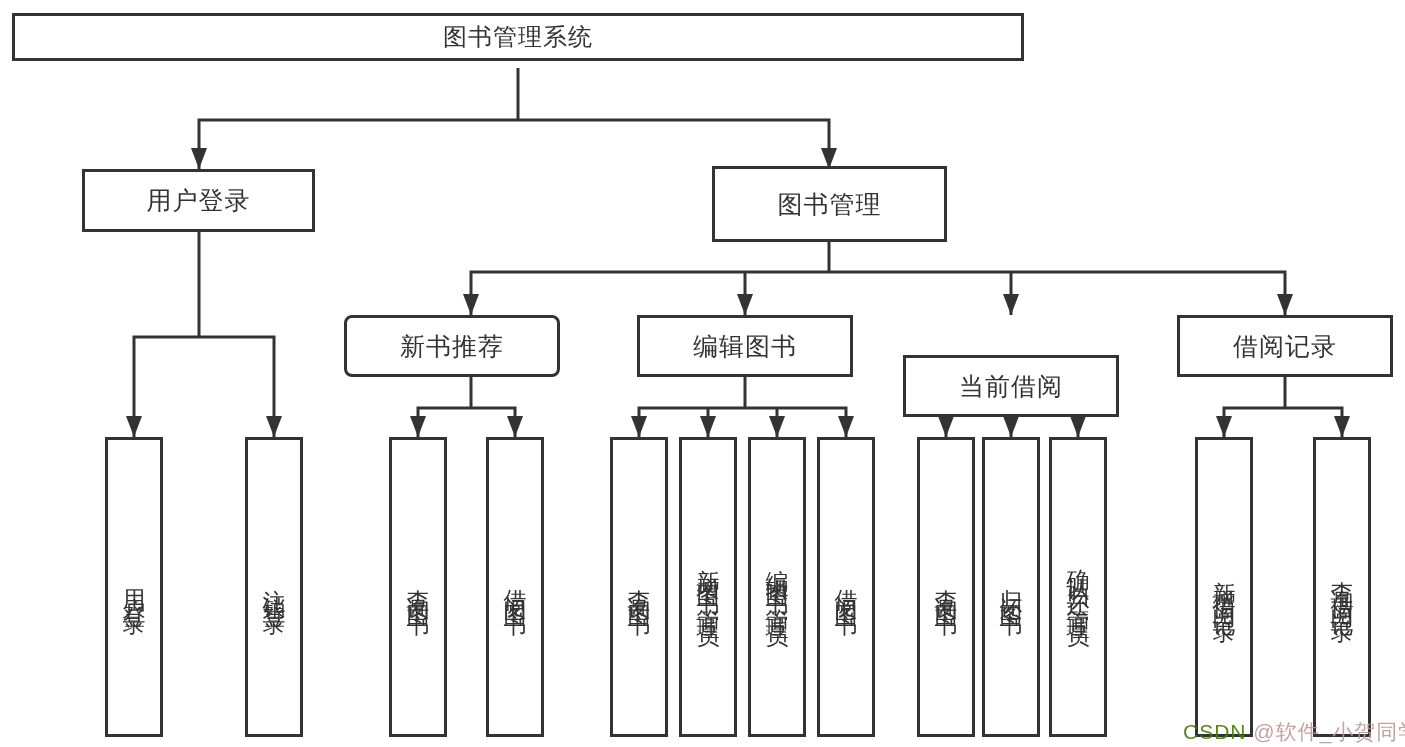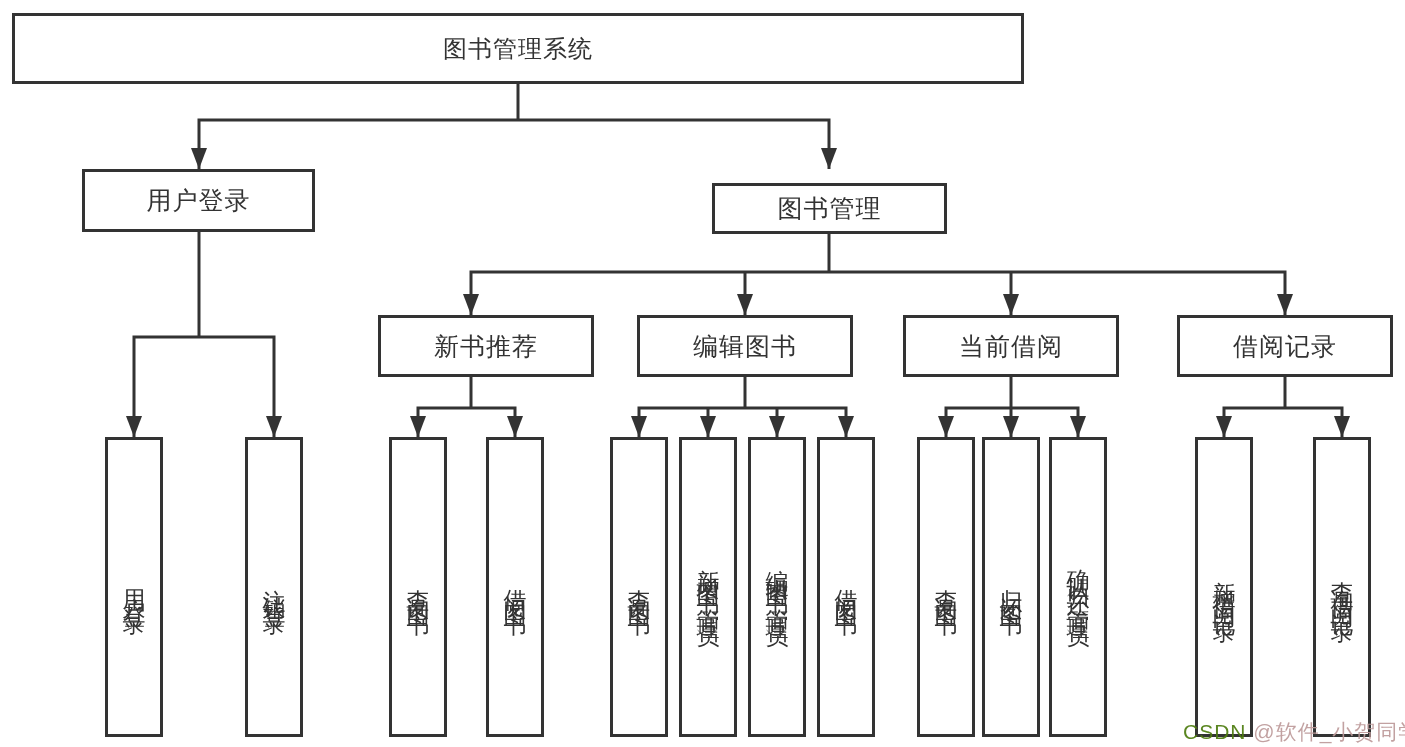--- a/index.html
+++ b/index.html
@@ -24,27 +24,27 @@
     box-sizing: border-box;
     background: #ffffff;
     border: 3px solid #333333;
     color: #333333;
     display: flex;
     align-items: center;
     justify-content: center;
     z-index: 2;
   }
   .node.h { font-size: 25px; letter-spacing: 1px; }
-  .node.root { left: 12px; top: 13px; width: 1012px; height: 71px; font-size: 24px; }
+  .node.root { left: 12px; top: 13px; width: 1012px; height: 48px; font-size: 24px; }
   .node.l2-user   { left: 82px;  top: 169px; width: 233px; height: 63px; }
-  .node.l2-book   { left: 712px; top: 183px; width: 235px; height: 51px; }
+  .node.l2-book   { left: 712px; top: 166px; width: 235px; height: 76px; }
   .node.l3 { top: 315px; height: 62px; width: 216px; }
-  .node.l3-recommend { left: 378px; }
+  .node.l3-recommend { left: 344px; border-radius: 8px; }
   .node.l3-borrow    { left: 637px; }
-  .node.l3-current   { left: 903px; }
+  .node.l3-current   { left: 903px; margin-top: 40px; }
   .node.l3-records   { left: 1177px; }
   .node.leaf {
     top: 437px; width: 58px; height: 300px;
     font-size: 23px;
   }
   .leaf > span {
     writing-mode: vertical-rl;
     text-orientation: mixed;
     letter-spacing: 8px;
     line-height: 1;

